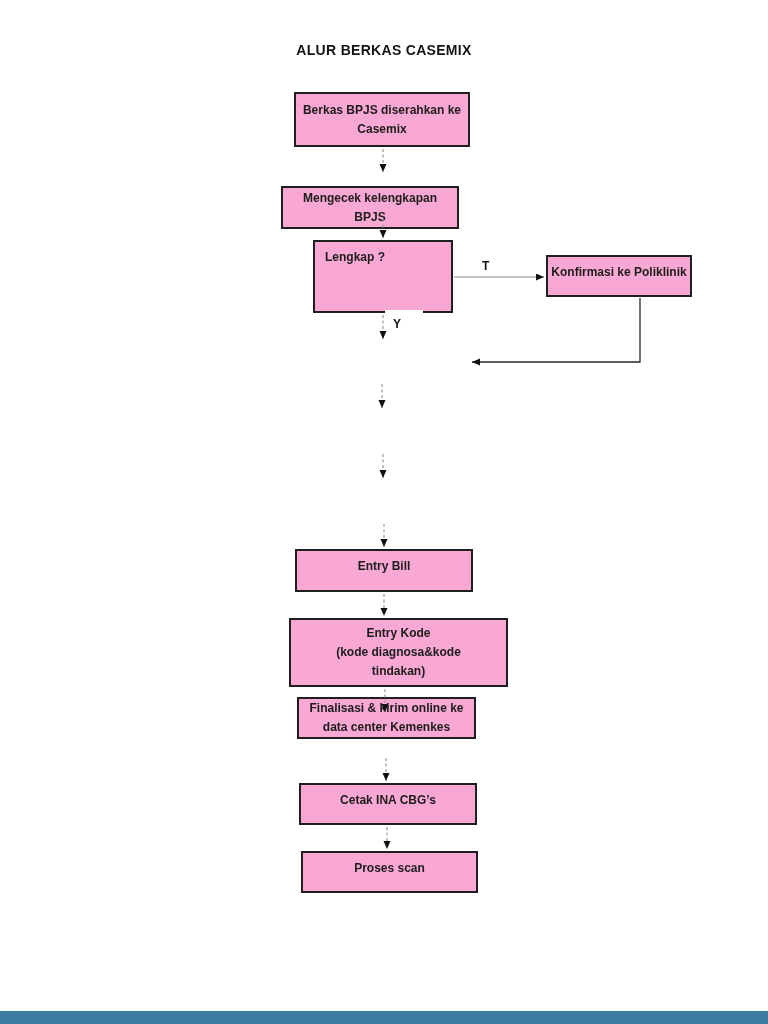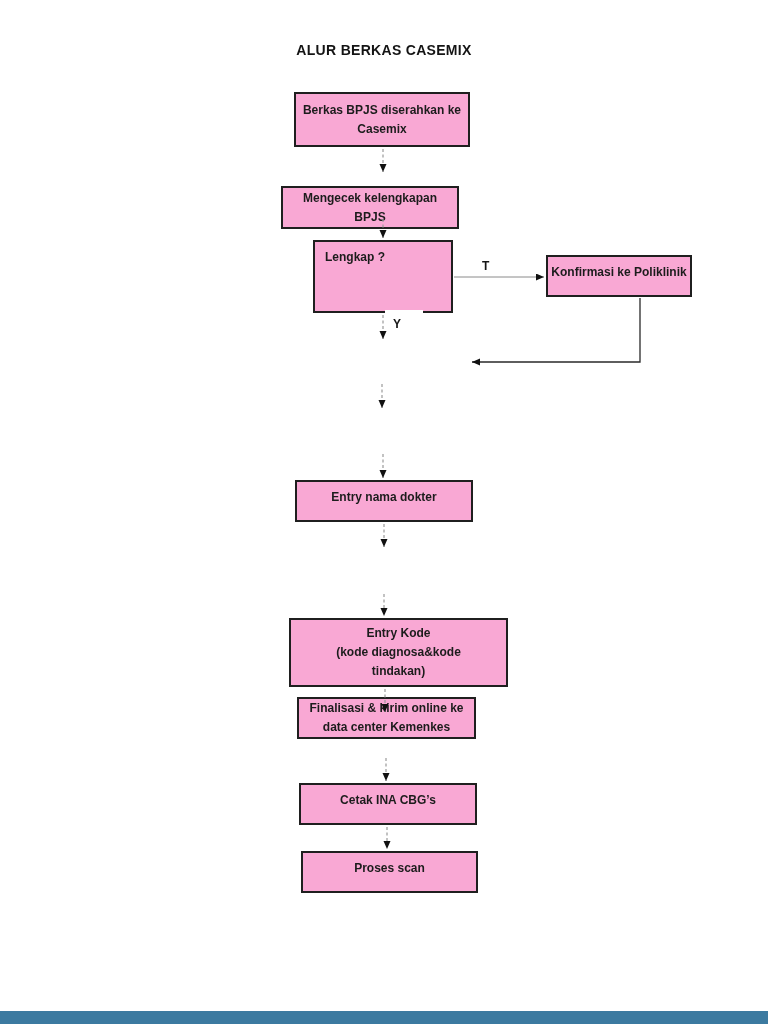--- a/index.html
+++ b/index.html
@@ -42,22 +42,22 @@
 BPJS</div>
 
   <div class="node lengkap" style="left: 313px; top: 240px; width: 140px; height: 73px; border-color: rgb(31, 31, 31);">Lengkap ?</div>
 
   <div class="gap-patch" style="left:385px;top:310px;width:38px;height:4px;"></div>
 
   <div class="node v-top" style="left: 546px; top: 255px; width: 146px; height: 42px; border-color: rgb(31, 31, 31);">Konfirmasi ke Poliklinik</div>
 
 
 
-  <div class="node v-top" style="left: 295px; top: 480px; width: 178px; height: 42px; border-color: rgb(31, 31, 31);">Entry nama dokter</div>
 
+  <div class="node v-top" style="left: 295px; top: 549px; width: 178px; height: 43px; border-color: rgb(31, 31, 31);">Entry Bill</div>
 
   <div class="node v-center" style="left: 289px; top: 618px; width: 219px; height: 69px; border-color: rgb(31, 31, 31);">Entry Kode
 (kode diagnosa&amp;kode
 tindakan)</div>
 
   <div class="node v-center" style="left: 297px; top: 697px; width: 179px; height: 42px; border-color: rgb(31, 31, 31);">Finalisasi &amp; kirim online ke
 data center Kemenkes</div>
 
   <div class="node v-top" style="left: 299px; top: 783px; width: 178px; height: 42px; border-color: rgb(31, 31, 31);">Cetak INA CBG’s</div>
 

